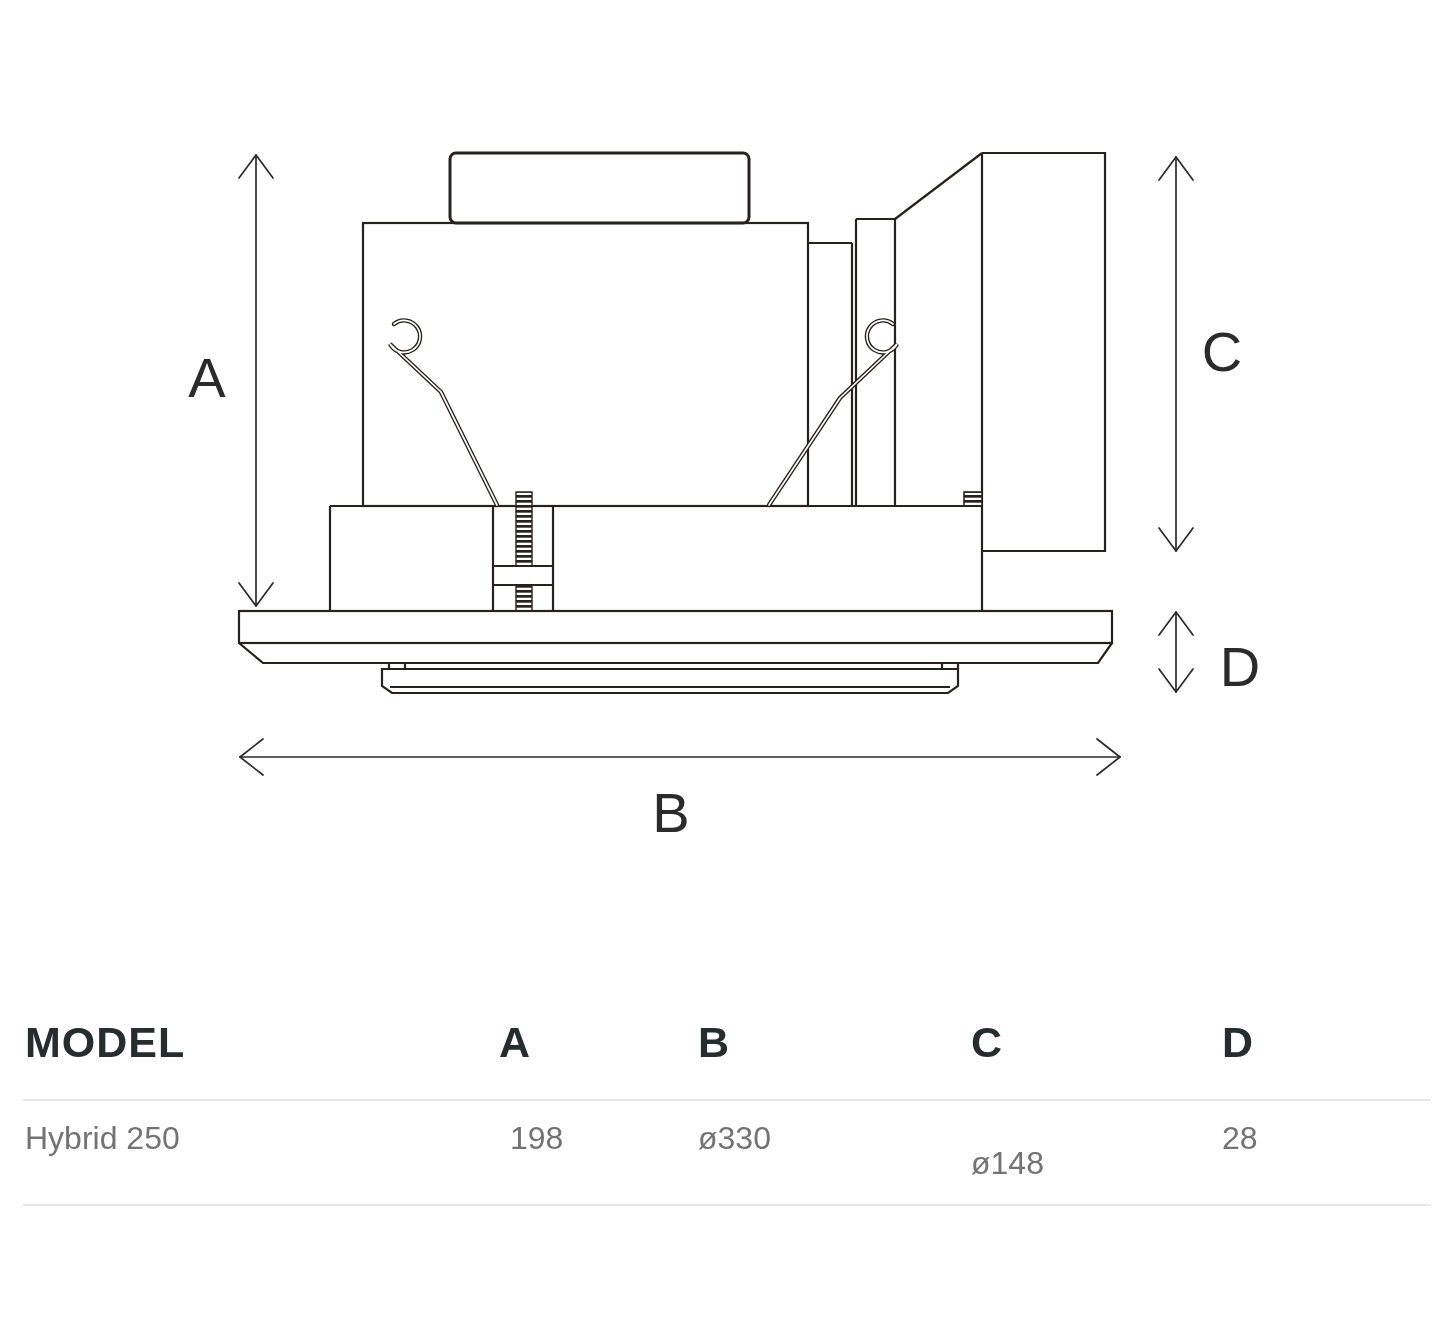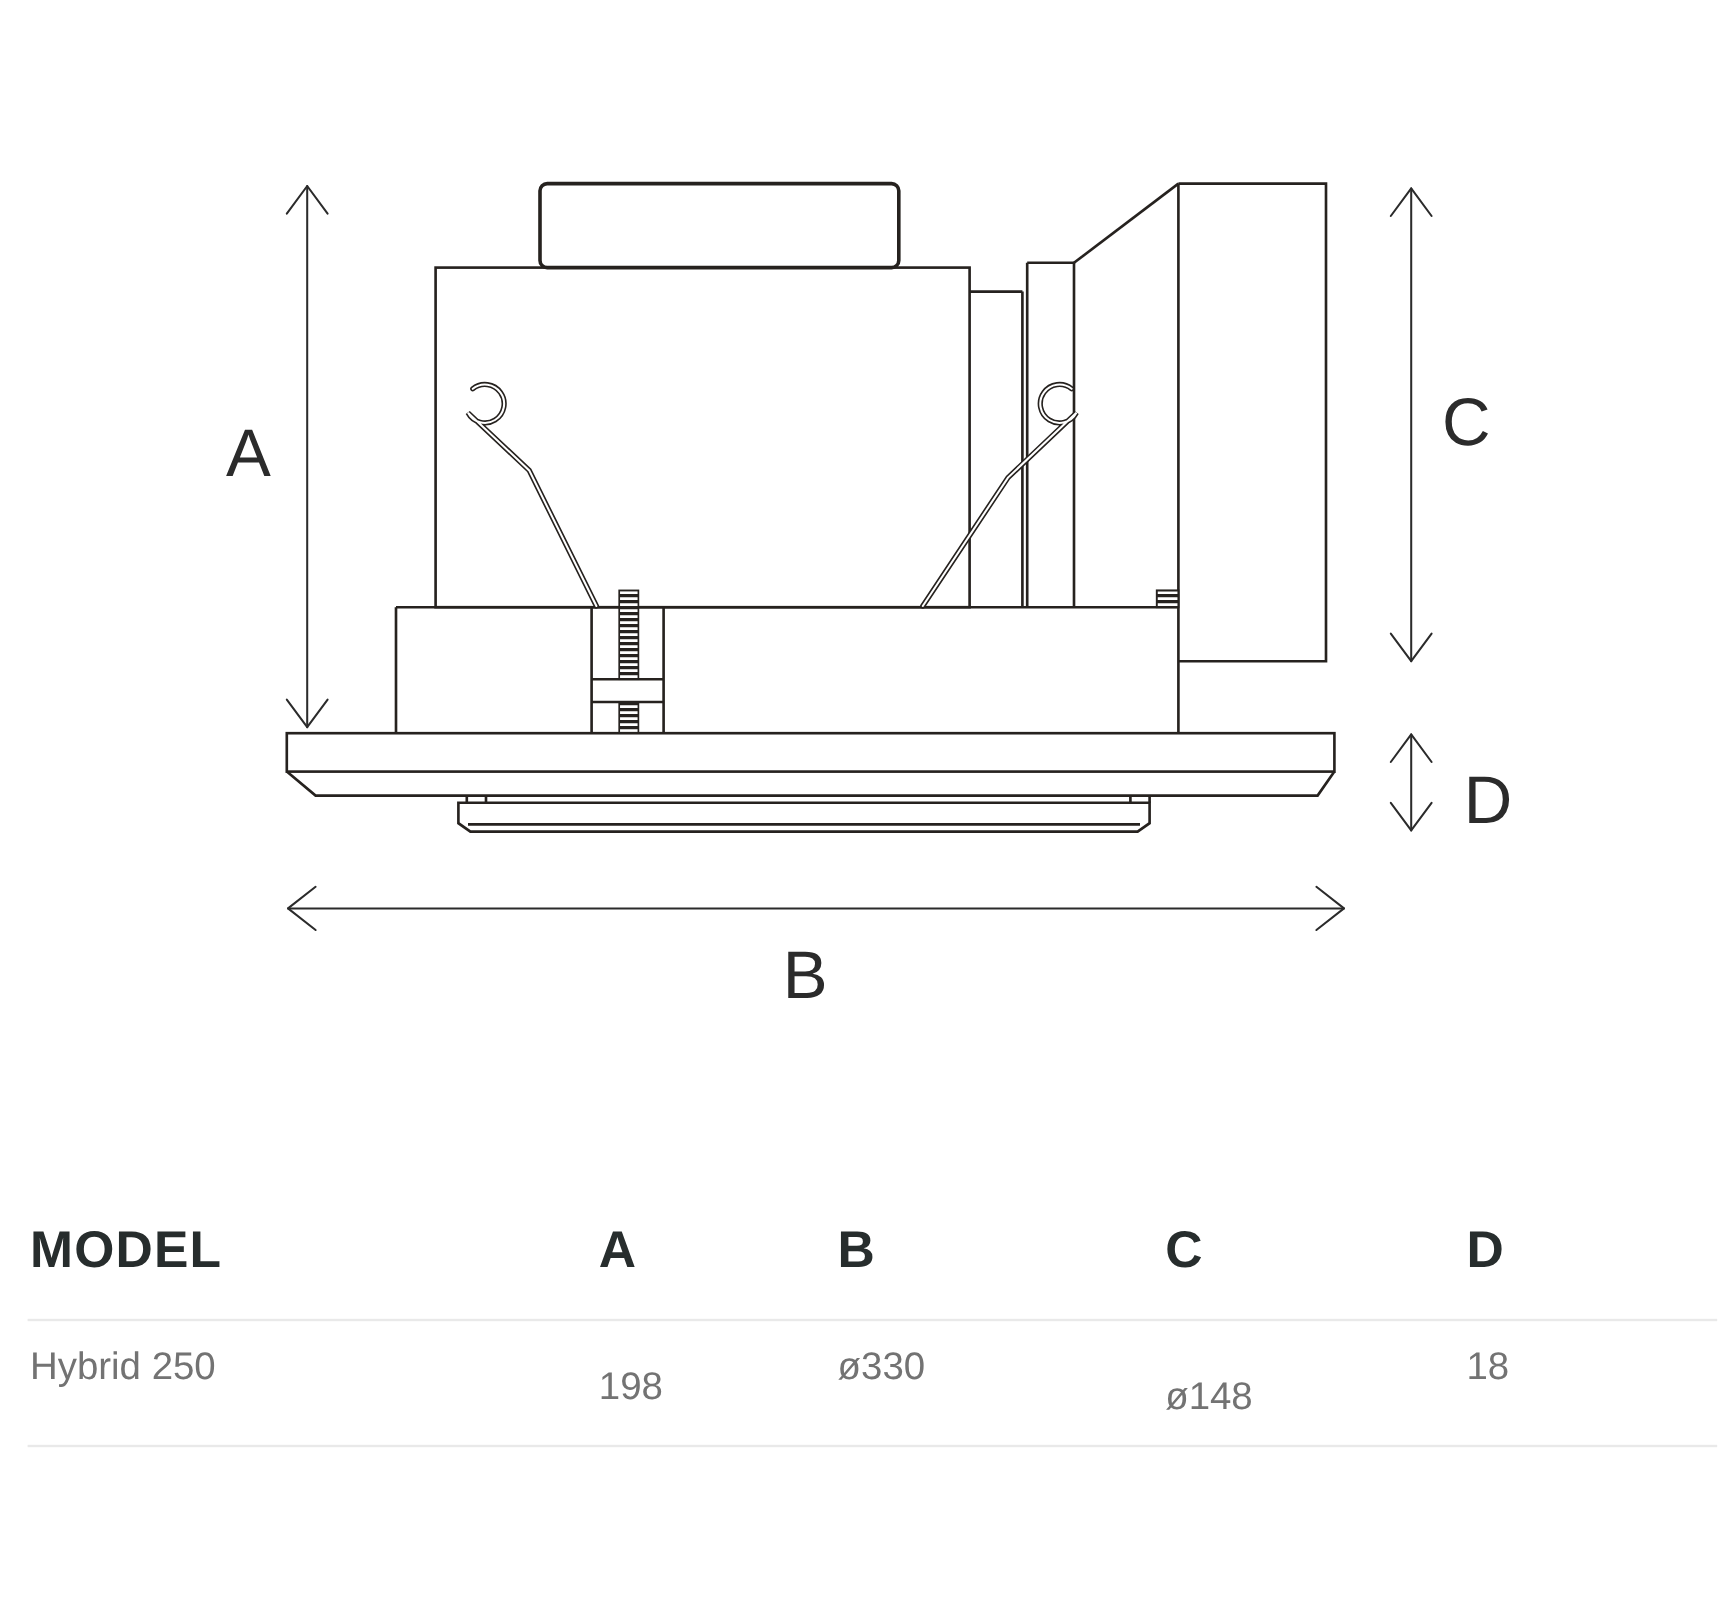--- a/index.html
+++ b/index.html
@@ -140,22 +140,22 @@
     <div class="th" style="left:25px;  top:1018px;">MODEL</div>
     <div class="th" style="left:499px; top:1018px;">A</div>
     <div class="th" style="left:698px; top:1018px;">B</div>
     <div class="th" style="left:971px; top:1018px;">C</div>
     <div class="th" style="left:1222px;top:1018px;">D</div>
 
     <div class="rule" style="top:1099px;"></div>
 
     <div>
       <div class="td" style="left:25px;  top:1120px;">Hybrid 250</div>
-      <div class="td" style="left:499px; top:1120px;margin-top:17px;">198</div>
+      <div class="td" style="left:510px; top:1120px;">198</div>
       <div class="td" style="left:698px; top:1120px;text-align:center;">ø330</div>
       <div class="td" style="left:971px; top:1120px;margin-top:25px;">ø148</div>
-      <div class="td" style="left:1222px;top:1120px;">18</div>
+      <div class="td" style="left:1222px;top:1120px;">28</div>
     </div>
 
     <div class="rule" style="top:1204px;"></div>
   </div>
 
 </div>
 
 </body></html>

